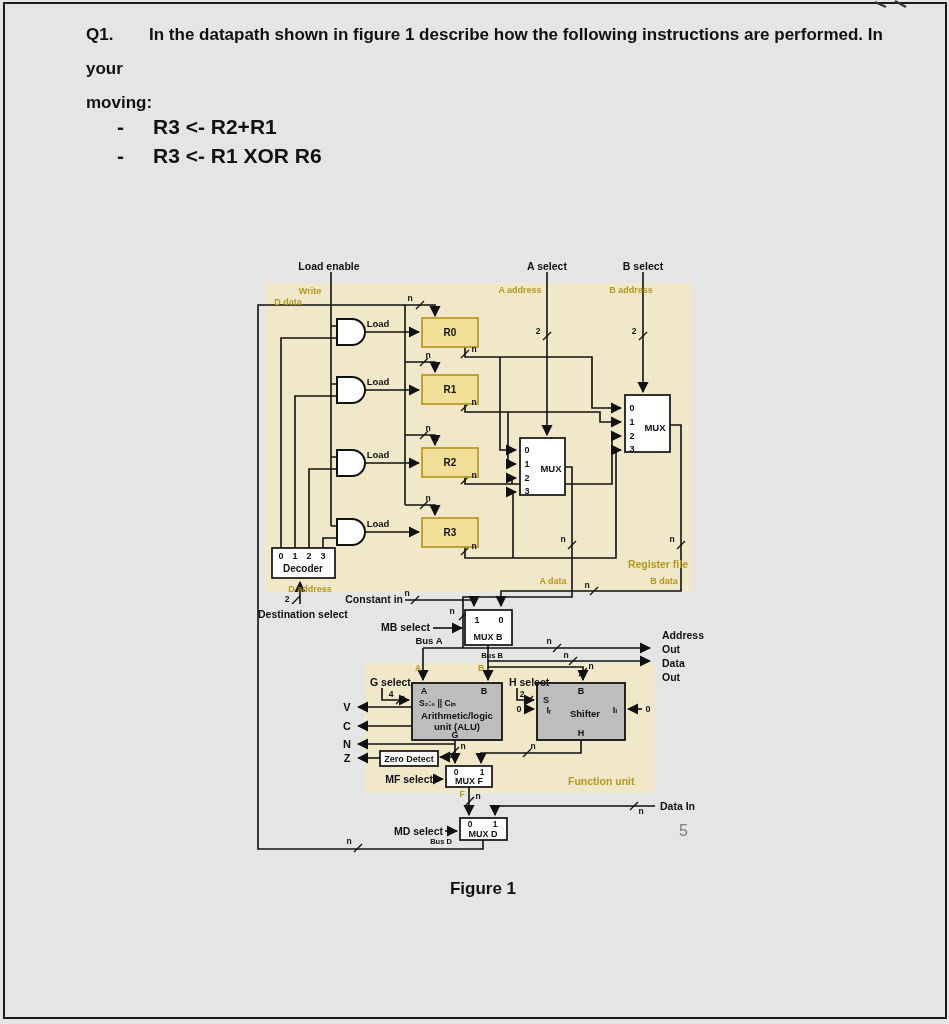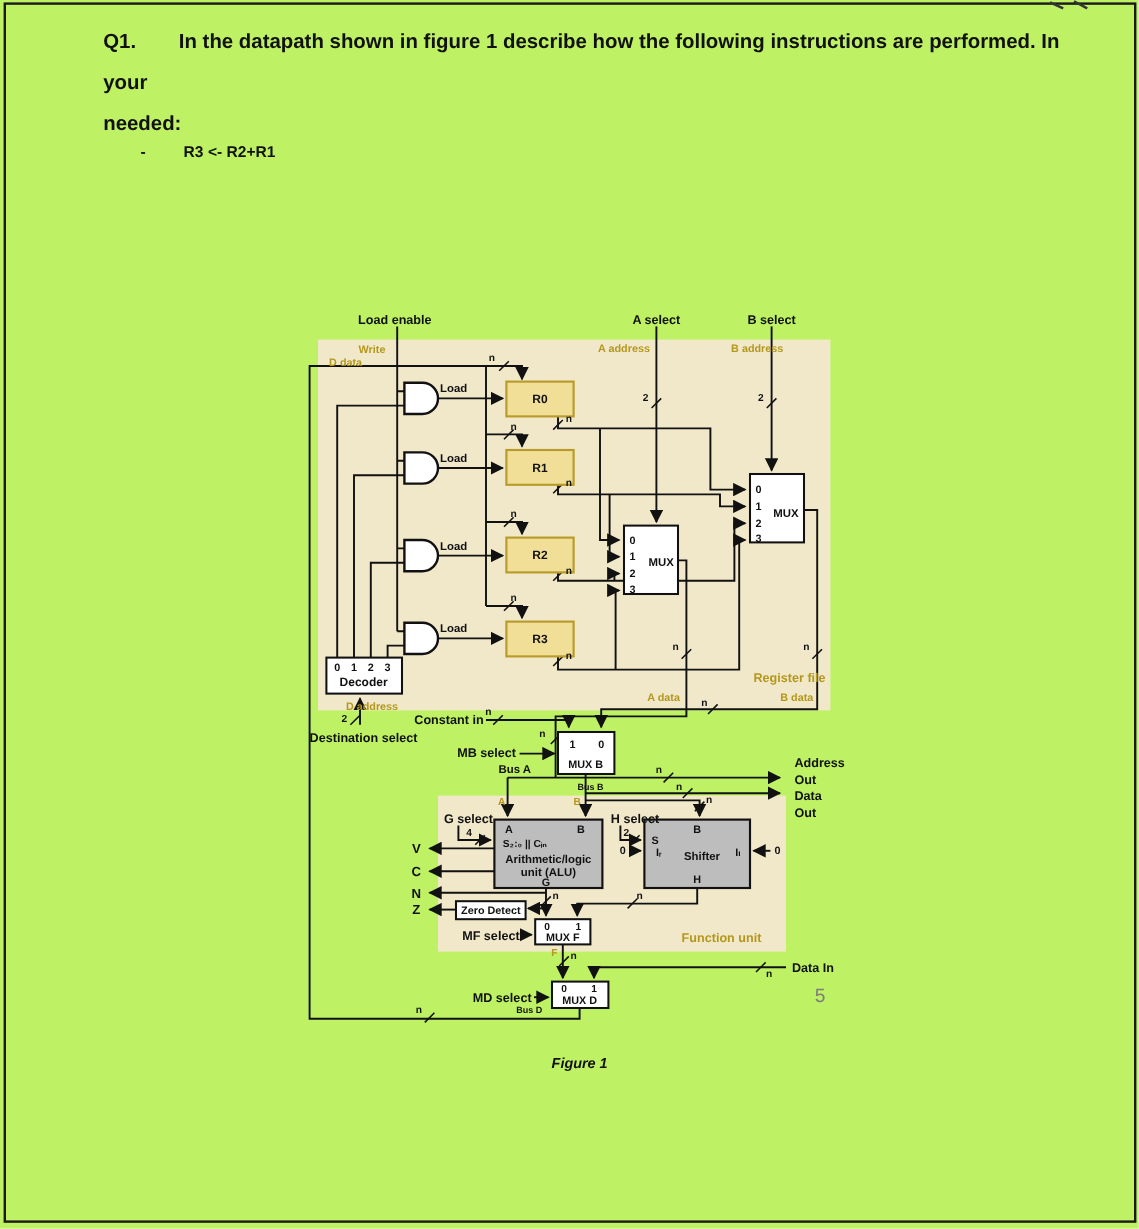--- a/index.html
+++ b/index.html
@@ -1,27 +1,27 @@
 <!DOCTYPE html>
 <html><head>
 <meta charset="utf-8">
 <style>
   html,body{margin:0;padding:0;background:#fff;}
-  .page{position:relative;width:949px;height:1024px;background:#bef264;overflow:hidden;
+  .page{position:relative;width:949px;height:1024px;background:#e5e5e5;overflow:hidden;
         font-family:"Liberation Sans","DejaVu Sans",sans-serif;color:#1a1a1a;}
   .frame{position:absolute;left:3px;top:2px;width:940px;height:1013px;
          border:2px solid #1a1a1a;pointer-events:none;}
   .question{position:absolute;left:86px;top:18px;width:820px;
             font-size:17px;font-weight:700;line-height:34px;color:#111;}
   .qlabel{display:inline-block;width:63px;}
-  .bullets{position:absolute;left:117px;top:112px;font-size:13px;font-weight:700;color:#111;}
+  .bullets{position:absolute;left:117px;top:112px;font-size:21px;font-weight:700;color:#111;}
   .brow{height:29px;line-height:29px;}
   .dash{display:inline-block;width:36px;}
   .caption{position:absolute;left:383px;top:879px;width:200px;text-align:center;
-           font-size:12px;font-weight:700;color:#111;font-style:italic;}
+           font-size:17px;font-weight:700;color:#111;}
   .pagenum{position:absolute;left:679px;top:822px;font-size:16px;color:#7d7d7d;}
   svg{position:absolute;left:0;top:0;}
   svg text{font-family:"Liberation Sans","DejaVu Sans",sans-serif;fill:#111;}
   .w{fill:none;stroke:#111;stroke-width:1.6;}
   .tick{fill:none;stroke:#111;stroke-width:1.3;}
   .bx{fill:#fff;stroke:#111;stroke-width:1.7;}
   .gray{fill:#bdbdbd;stroke:#111;stroke-width:1.8;}
   .reg{fill:#f2df97;stroke:#b89b2b;stroke-width:1.8;}
   .gate{fill:#fff;stroke:#111;stroke-width:2;}
   .tb{font-size:10.5px;font-weight:700;text-anchor:middle;}
@@ -38,25 +38,26 @@
   .t11{font-size:11px;font-weight:700;text-anchor:middle;}
 </style>
 </head>
 <body>
 
 <div class="page">
   <div class="frame"></div>
 
   <div class="question">
     <div><span class="qlabel">Q1.</span><span>In the datapath shown in figure 1 describe how the following instructions are performed. In your</span></div>
-    <div>needed:</div>
+    <div>moving:</div>
   </div>
 
   <div class="bullets">
     <div class="brow"><span class="dash">-</span><span>R3 &lt;- R2+R1</span></div>
+    <div class="brow"><span class="dash">-</span><span>R3 &lt;- R1 XOR R6</span></div>
   </div>
 
   <svg width="949" height="1024" viewBox="0 0 949 1024">
     <defs>
       <marker id="ah" viewBox="0 0 10 10" refX="9" refY="5" markerWidth="7" markerHeight="7" orient="auto-start-reverse">
         <path d="M0 0L10 5L0 10z" fill="#111"></path>
       </marker>
     </defs>
 
     <path d="M875 2 L886 7 M895 1 L906 7" stroke="#333" stroke-width="2" fill="none"></path>

